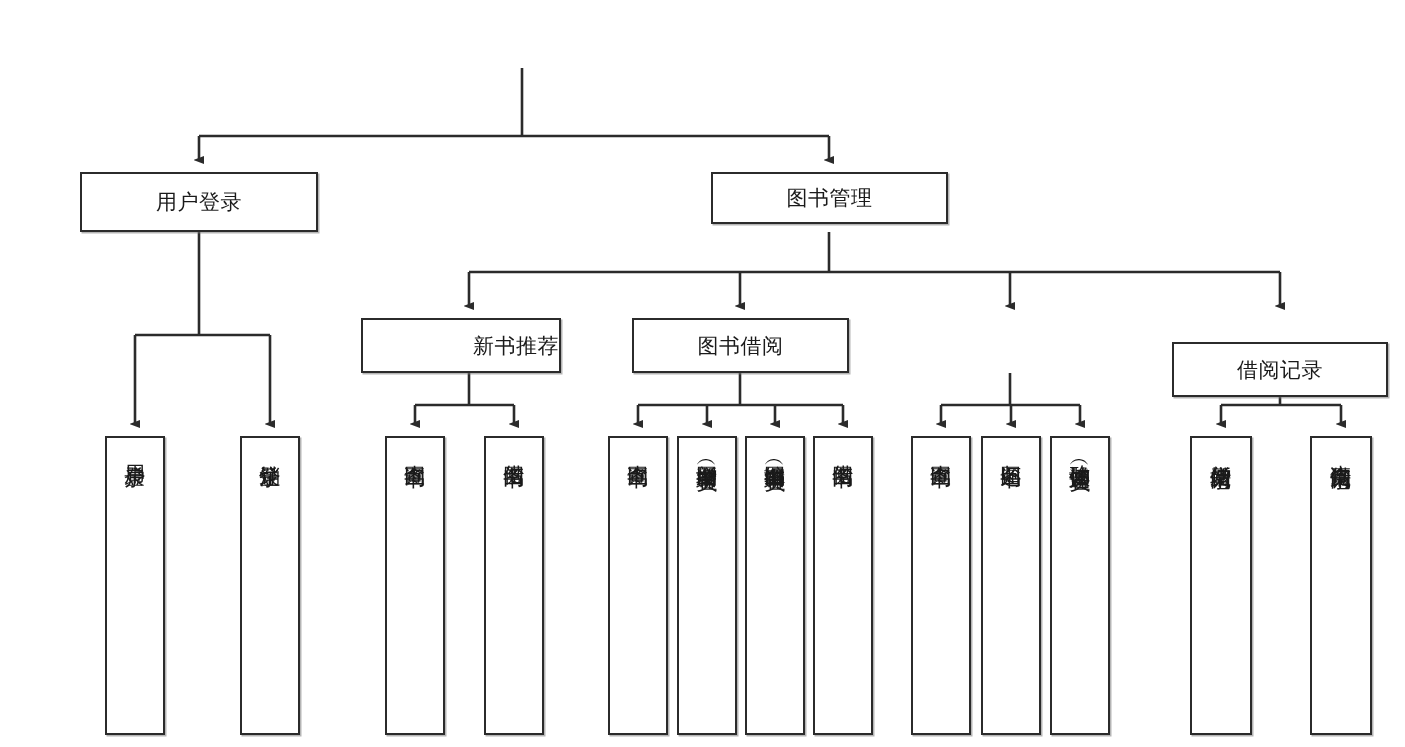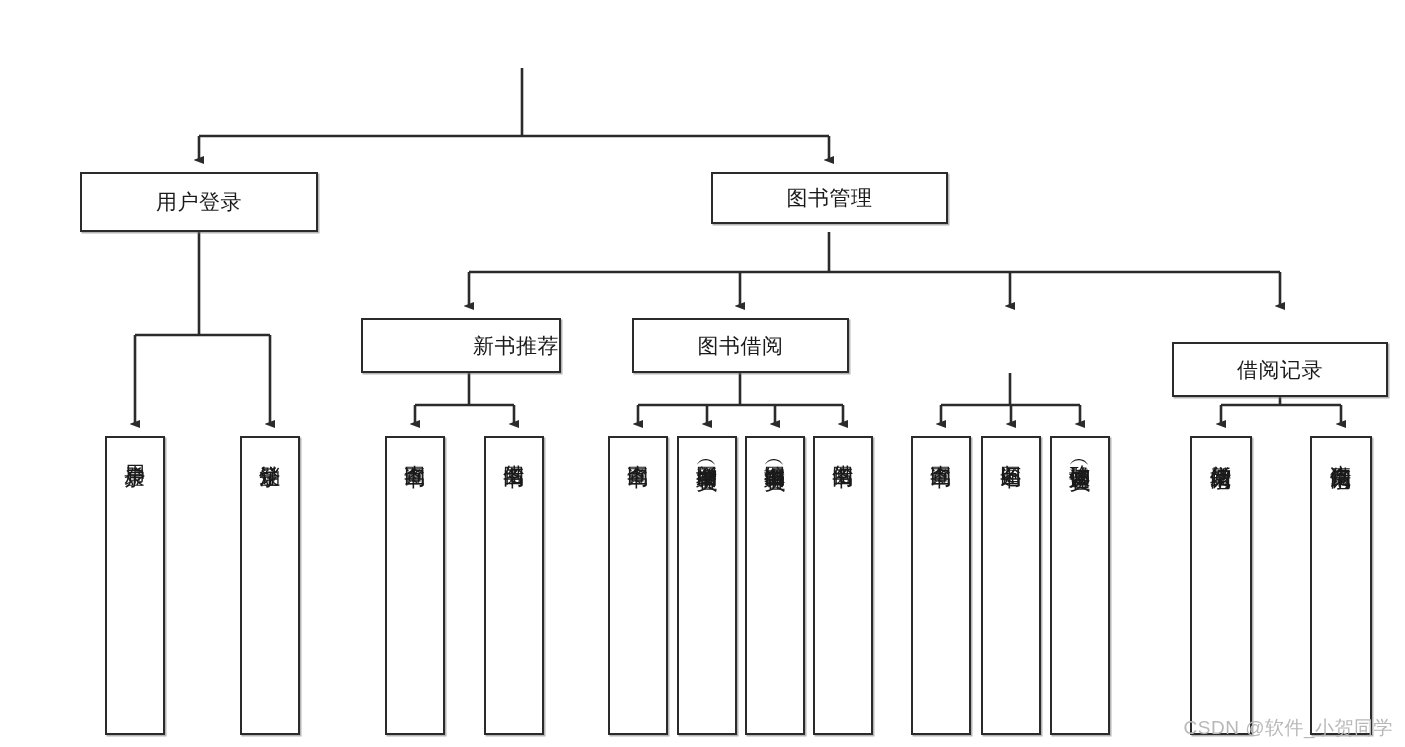--- a/index.html
+++ b/index.html
@@ -185,14 +185,13 @@
   <div class="node vert" style="left: 1050px; top: 436px; width: 60px; height: 299px; border-color: rgb(43, 43, 43); background: rgb(255, 255, 255);">
     <span class="node-label">确认归还（管理员）</span>
   </div>
   <div class="node vert" style="left: 1190px; top: 436px; width: 62px; height: 299px; border-color: rgb(43, 43, 43); background: rgb(255, 255, 255);">
     <span class="node-label">新增借阅记录</span>
   </div>
   <div class="node vert" style="left: 1310px; top: 436px; width: 62px; height: 299px; border-color: rgb(43, 43, 43); background: rgb(255, 255, 255);">
     <span class="node-label">查询借阅记录</span>
   </div>
 
-  <div id="watermark" style="color: rgb(184, 184, 184);">CSDN @软件_小贺同学</div>
 </div>
 
 </body></html>

